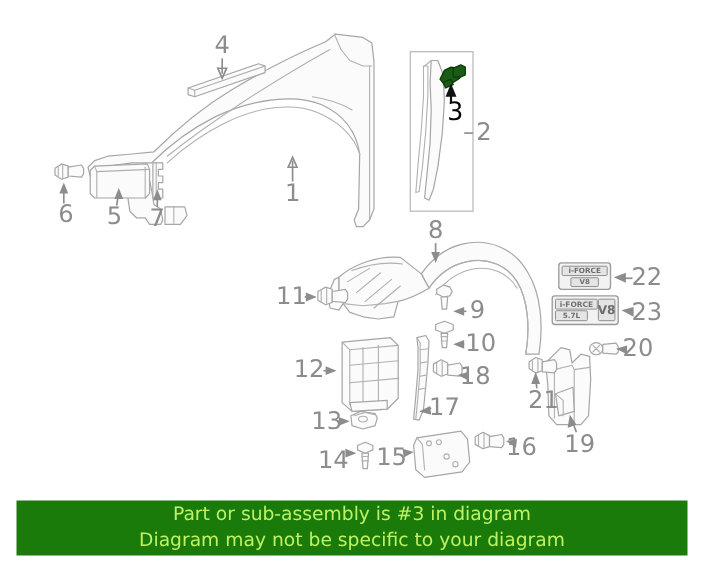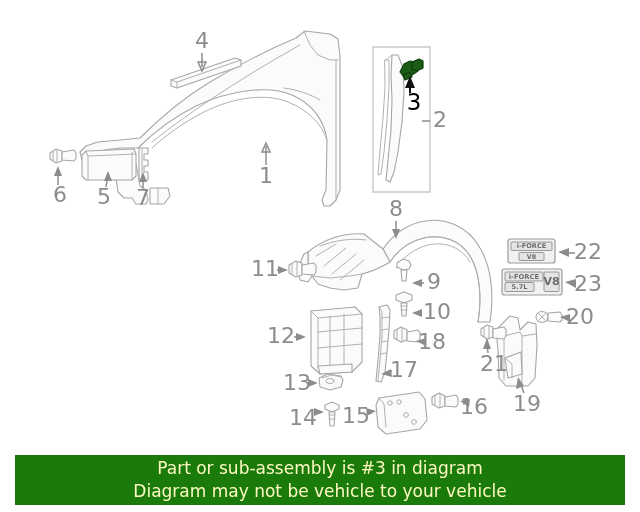--- a/index.html
+++ b/index.html
@@ -104,21 +104,21 @@
     width: 610px;
     height: 50px;
     background: #1a7a0a;
     display: flex;
     flex-direction: column;
     align-items: center;
     justify-content: center;
     box-sizing: border-box;
   }
   #disclaimer-banner .banner-line {
-    color: #fef9c3;
+    color: #bef264;
     font-family: "DejaVu Sans", sans-serif;
     font-size: 17px;
     line-height: 23px;
     white-space: nowrap;
     text-align: center;
   }
 </style>
 </head>
 <body>
 
@@ -452,16 +452,16 @@
     <text class="callout-num" x="527" y="405">19</text>
     <text class="callout-num" x="580" y="318">20</text>
     <text class="callout-num" x="494" y="365">21</text>
     <text class="callout-num" x="588" y="253">22</text>
     <text class="callout-num" x="588" y="285">23</text>
 
   </svg>
 
   <div id="disclaimer-banner">
     <div class="banner-line">Part or sub-assembly is #3 in diagram</div>
-    <div class="banner-line">Diagram may not be vehicle to your vehicle</div>
+    <div class="banner-line">Diagram may not be specific to your diagram</div>
   </div>
 
 </div>
 
 </body></html>

